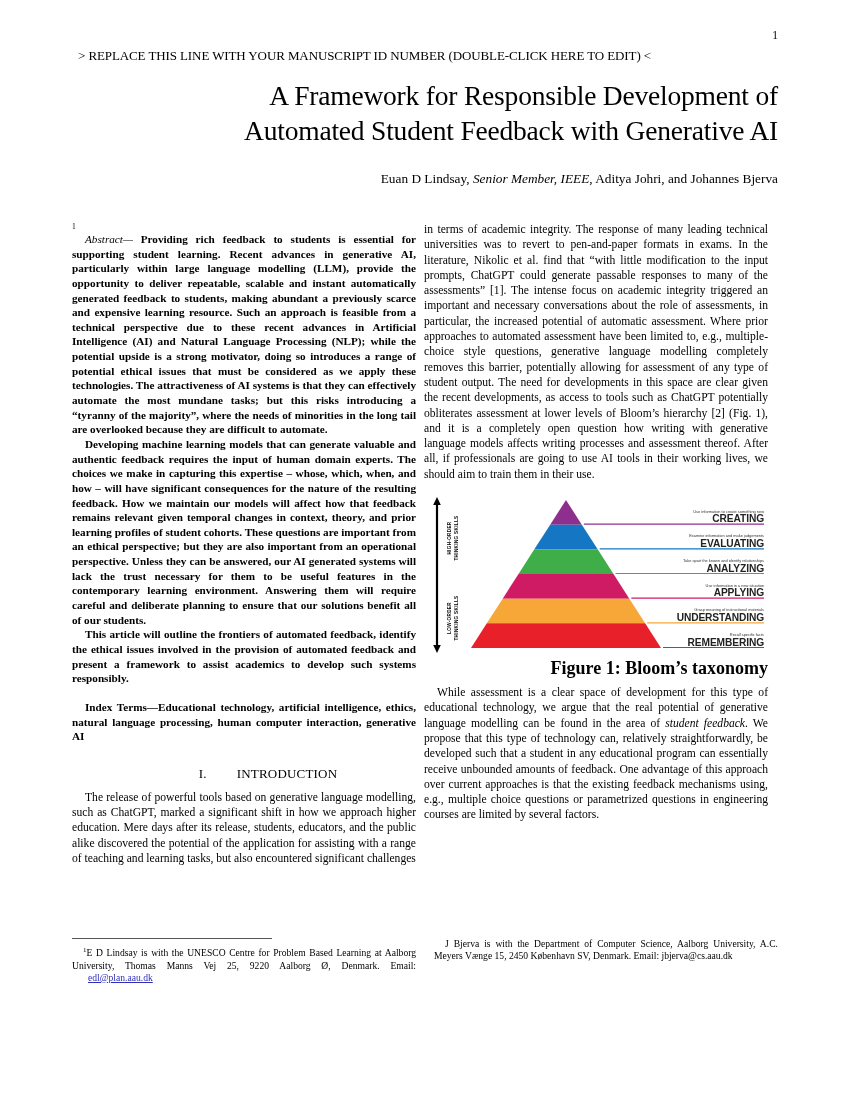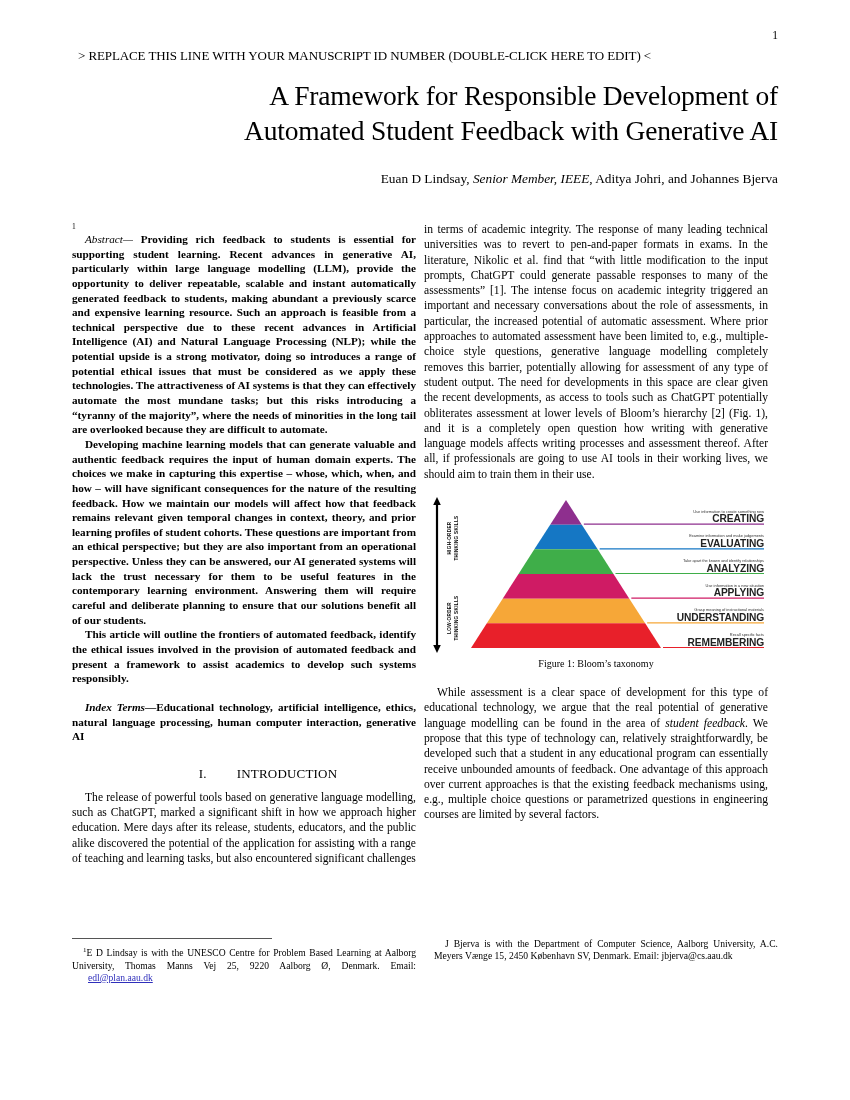--- a/index.html
+++ b/index.html
@@ -92,21 +92,21 @@
   .abstract-body p { margin: 0; text-indent: 13px; }
   .abstract-lead { font-style: italic; font-weight: normal; }
   .index-terms {
     font-weight: bold;
     font-size: 11.2px;
     line-height: 1.307;
     text-align: justify;
     margin-top: 14px;
     text-indent: 13px;
   }
-  .index-terms .it-lead { font-style: italic; }
+  .index-terms .it-lead { }
   .section-head {
     text-align: center;
     font-variant: small-caps;
     font-size: 13px;
     margin-top: 22px;
     margin-bottom: 7px;
     letter-spacing: 0.2px;
   }
   .section-head .num {
     display: inline-block;
@@ -121,25 +121,25 @@
 
   
   .figure-wrap {
     margin-top: 14px;
     position: relative;
     width: 344px;
     height: 176px;
   }
   .fig-svg { display:block; }
   .fig-caption {
-    font-weight: normal;
-    font-size: 10px;
+    font-weight: bold;
+    font-size: 18px;
     margin-top: 1px;
     text-indent: 0;
-    text-align: center;
+    text-align: right;
   }
   .after-figure { margin-top: 13px; }
 
   
   .footnote-area {
     position: absolute;
     top: 938px;
     width: 344px;
     font-size: 9.6px;
     line-height: 1.285;

